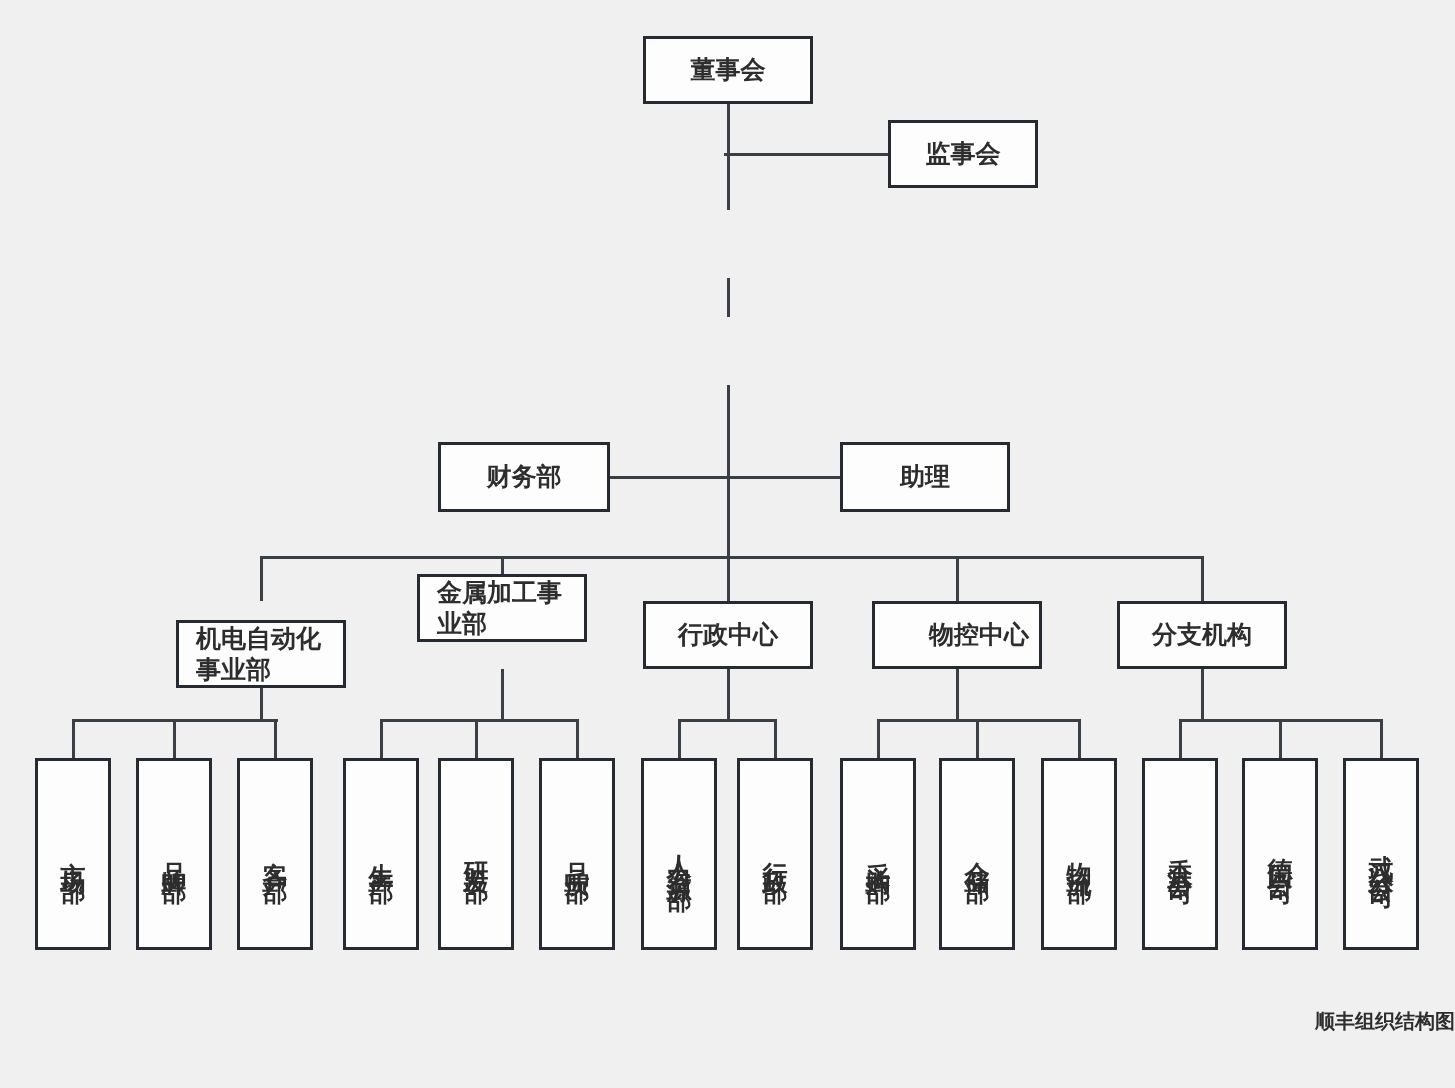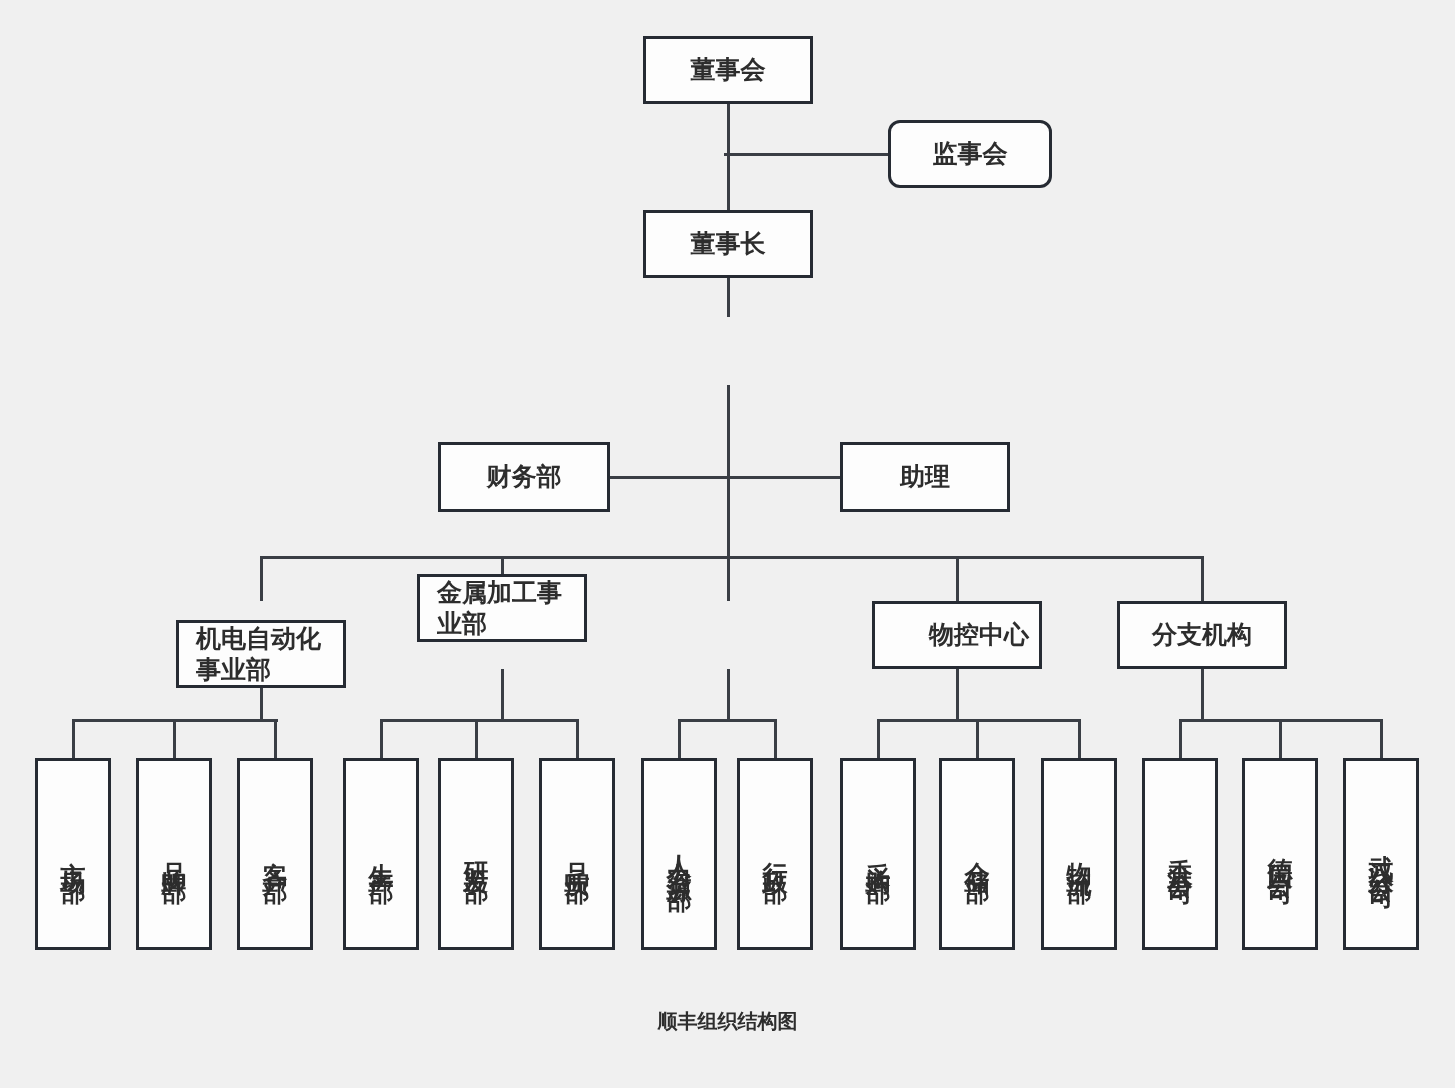--- a/index.html
+++ b/index.html
@@ -42,21 +42,21 @@
   .line {
     position: absolute;
     background: var(--connector);
     z-index: 1;
   }
   .caption {
     position: absolute;
     left: 0;
     top: 1008px;
     width: 100%;
-    text-align: center;
+    text-align: right;
     font-weight: 700;
     font-size: 20px;
     color: var(--text);
   }
 </style>
 </head>
 <body>
 
 <div class="canvas">
 
@@ -96,38 +96,38 @@
 
   <div class="line" style="left:1201px; top:669px; width:3px; height:52px;"></div>
   <div class="line" style="left:1179px; top:719px; width:204px; height:3px;"></div>
   <div class="line" style="left:1179px; top:719px; width:3px; height:39px;"></div>
   <div class="line" style="left:1279px; top:719px; width:3px; height:39px;"></div>
   <div class="line" style="left:1380px; top:719px; width:3px; height:39px;"></div>
 
   <div class="node" style="left:643px; top:36px; width:170px; height:68px;">
     <span class="lbl">董事会</span>
   </div>
-  <div class="node" style="left:888px; top:120px; width:164px; height:68px;border-radius:12px;">
+  <div class="node" style="left:888px; top:120px; width:150px; height:68px;">
     <span class="lbl">监事会</span>
-  </div>
-  <div class="node" style="left:643px; top:210px; width:170px; height:68px;">
-    <span class="lbl">董事长</span>
   </div>
   <div class="node" style="left:438px; top:442px; width:172px; height:70px;">
     <span class="lbl">财务部</span>
   </div>
   <div class="node" style="left:840px; top:442px; width:170px; height:70px;">
     <span class="lbl">助理</span>
   </div>
 
   <div class="node pad" style="left:176px; top:620px; width:170px; height:68px;">
     <span class="lbl">机电自动化事业部</span>
   </div>
   <div class="node pad" style="left:417px; top:574px; width:170px; height:68px;">
     <span class="lbl">金属加工事业部</span>
+  </div>
+  <div class="node" style="left:643px; top:601px; width:170px; height:68px;">
+    <span class="lbl">行政中心</span>
   </div>
   <div class="node" style="left:872px; top:601px; width:170px; height:68px;padding-left:44px;">
     <span class="lbl">物控中心</span>
   </div>
   <div class="node" style="left:1117px; top:601px; width:170px; height:68px;">
     <span class="lbl">分支机构</span>
   </div>
 
   <div class="node vertical" style="left:35px; top:758px; width:76px; height:192px;">
     <span class="lbl">市场部</span>

